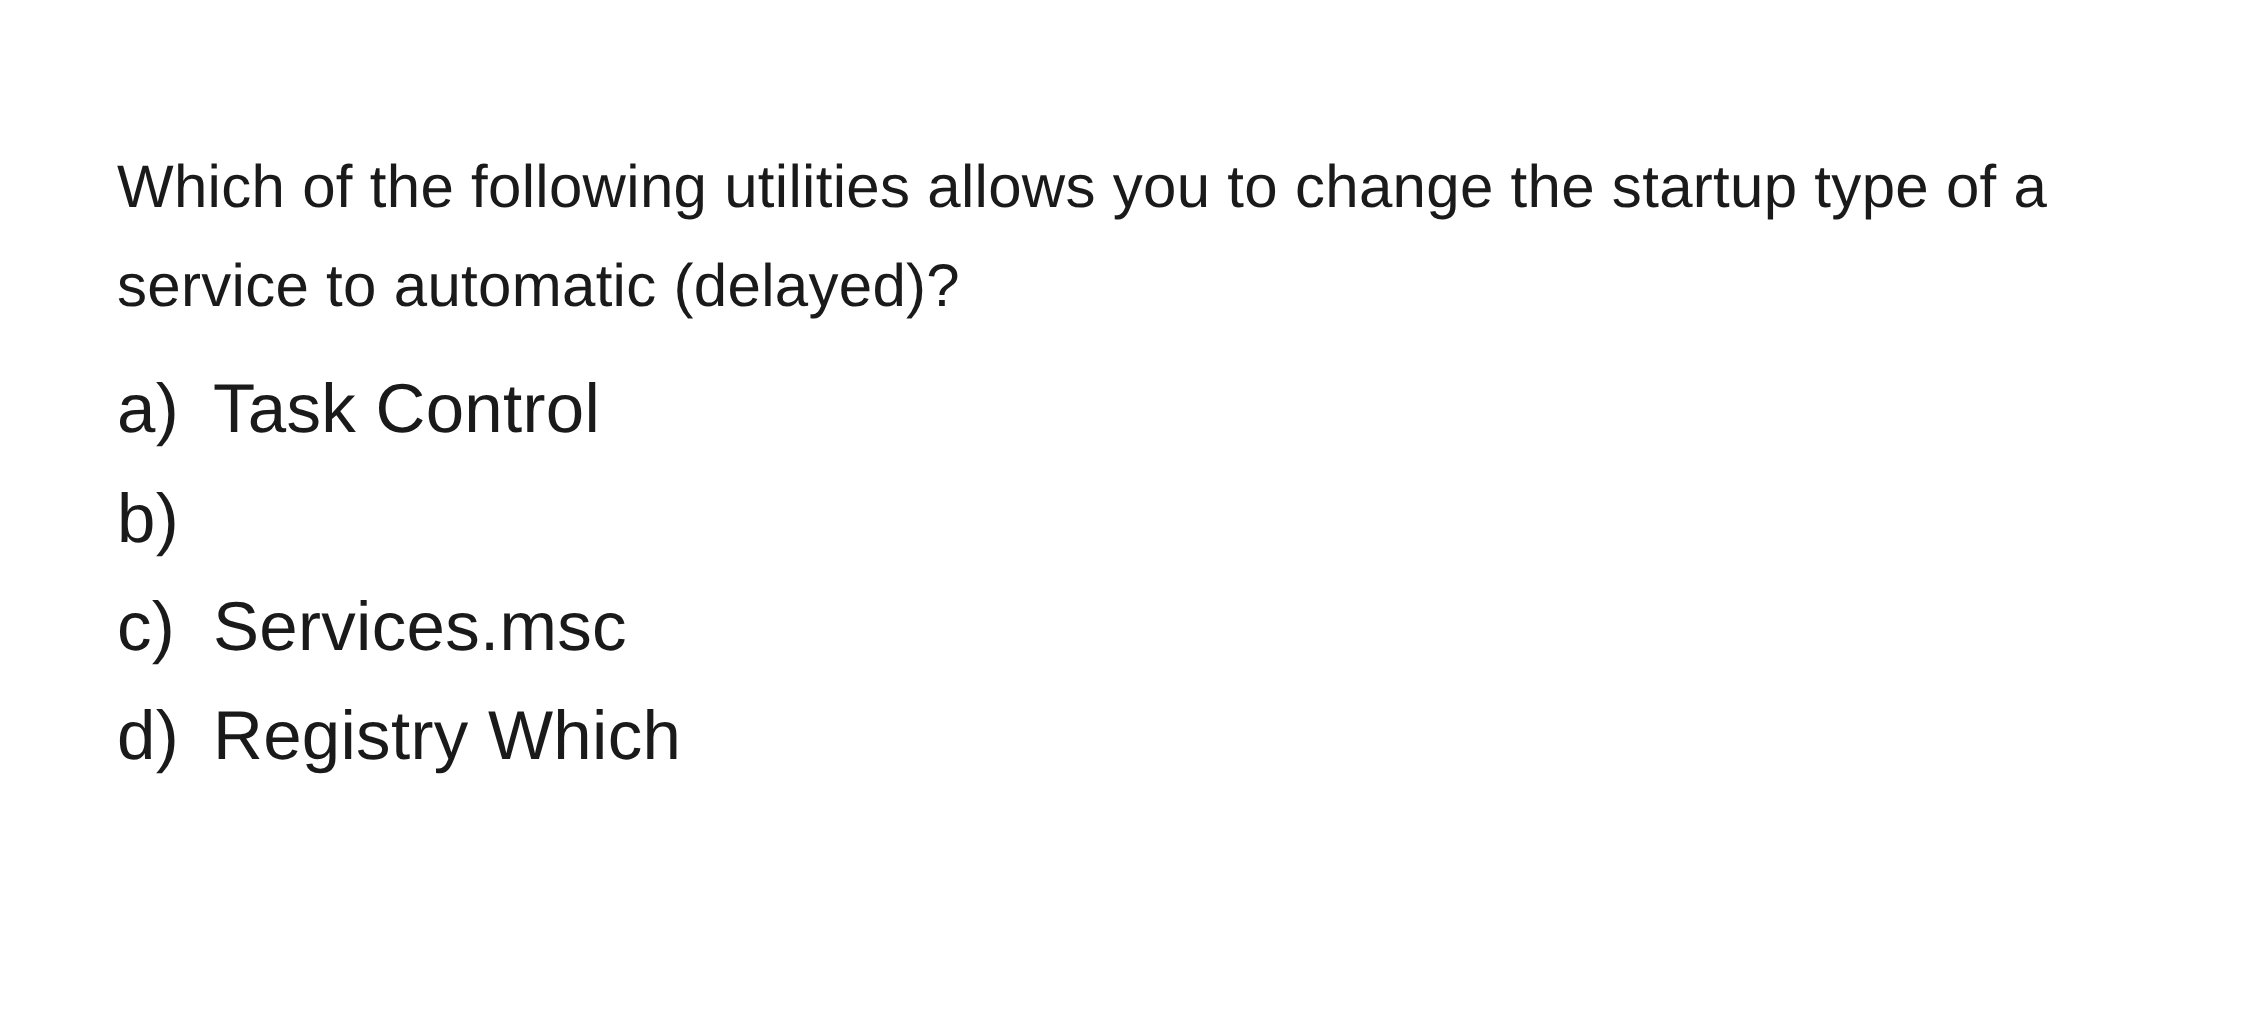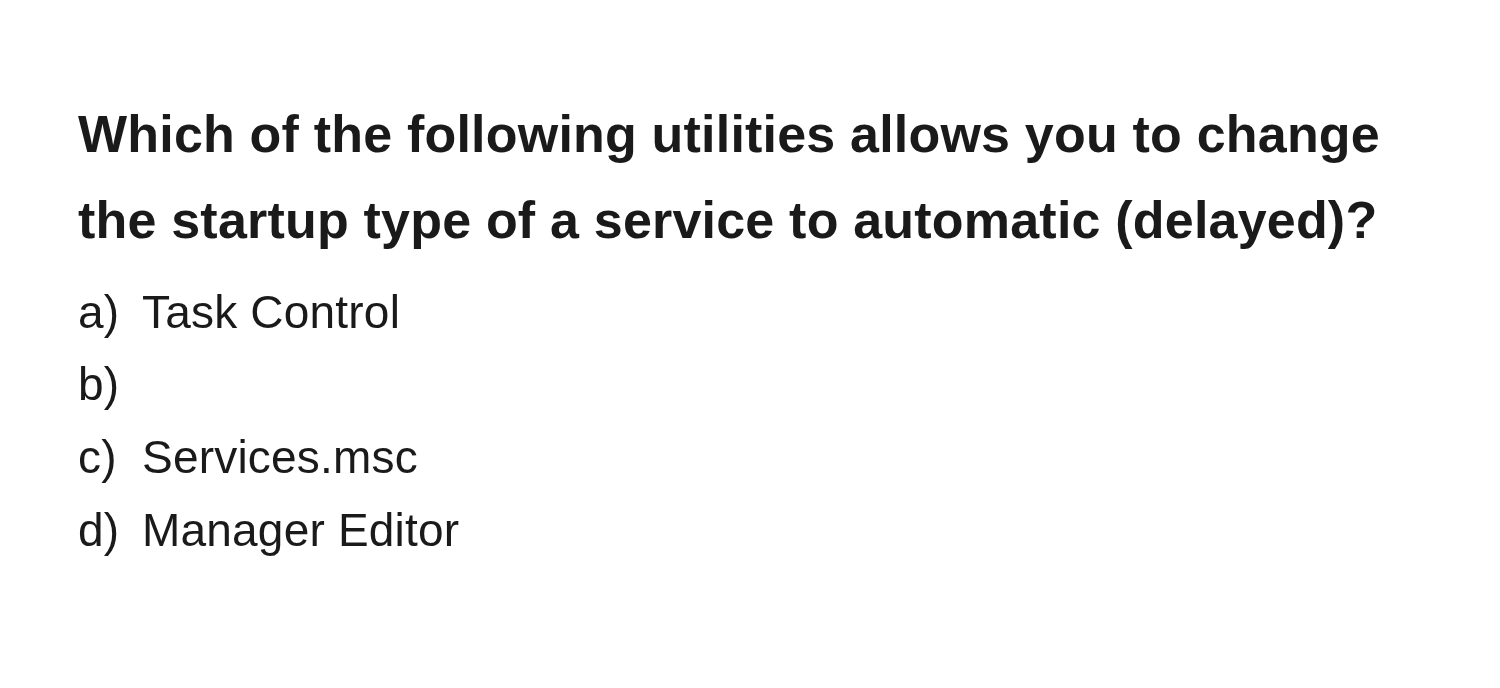--- a/index.html
+++ b/index.html
@@ -9,23 +9,23 @@
   }
   body {
     width: 1500px;
     height: 688px;
     background: #ffffff;
     font-family: -apple-system, BlinkMacSystemFont, "Segoe UI", Helvetica, Arial, sans-serif;
     padding: 92px 78px;
     color: #1a1a1a;
   }
   .question-text {
-    font-size: 52px;
+    font-size: 40px;
     line-height: 1.65;
-    font-weight: 700;
+    font-weight: 400;
     letter-spacing: 0.2px;
     margin-bottom: 12px;
   }
   .options-list {
     list-style: none;
   }
   .option-item {
     font-size: 46px;
     line-height: 1.58;
     font-weight: 400;
@@ -49,15 +49,15 @@
   </li>
   <li class="option-item">
     <span class="option-letter">b)</span>
   </li>
   <li class="option-item">
     <span class="option-letter">c)</span>
     <span>Services.msc</span>
   </li>
   <li class="option-item">
     <span class="option-letter">d)</span>
-    <span>Manager Editor</span>
+    <span>Registry Which</span>
   </li>
 </ul>
 
 </body></html>

